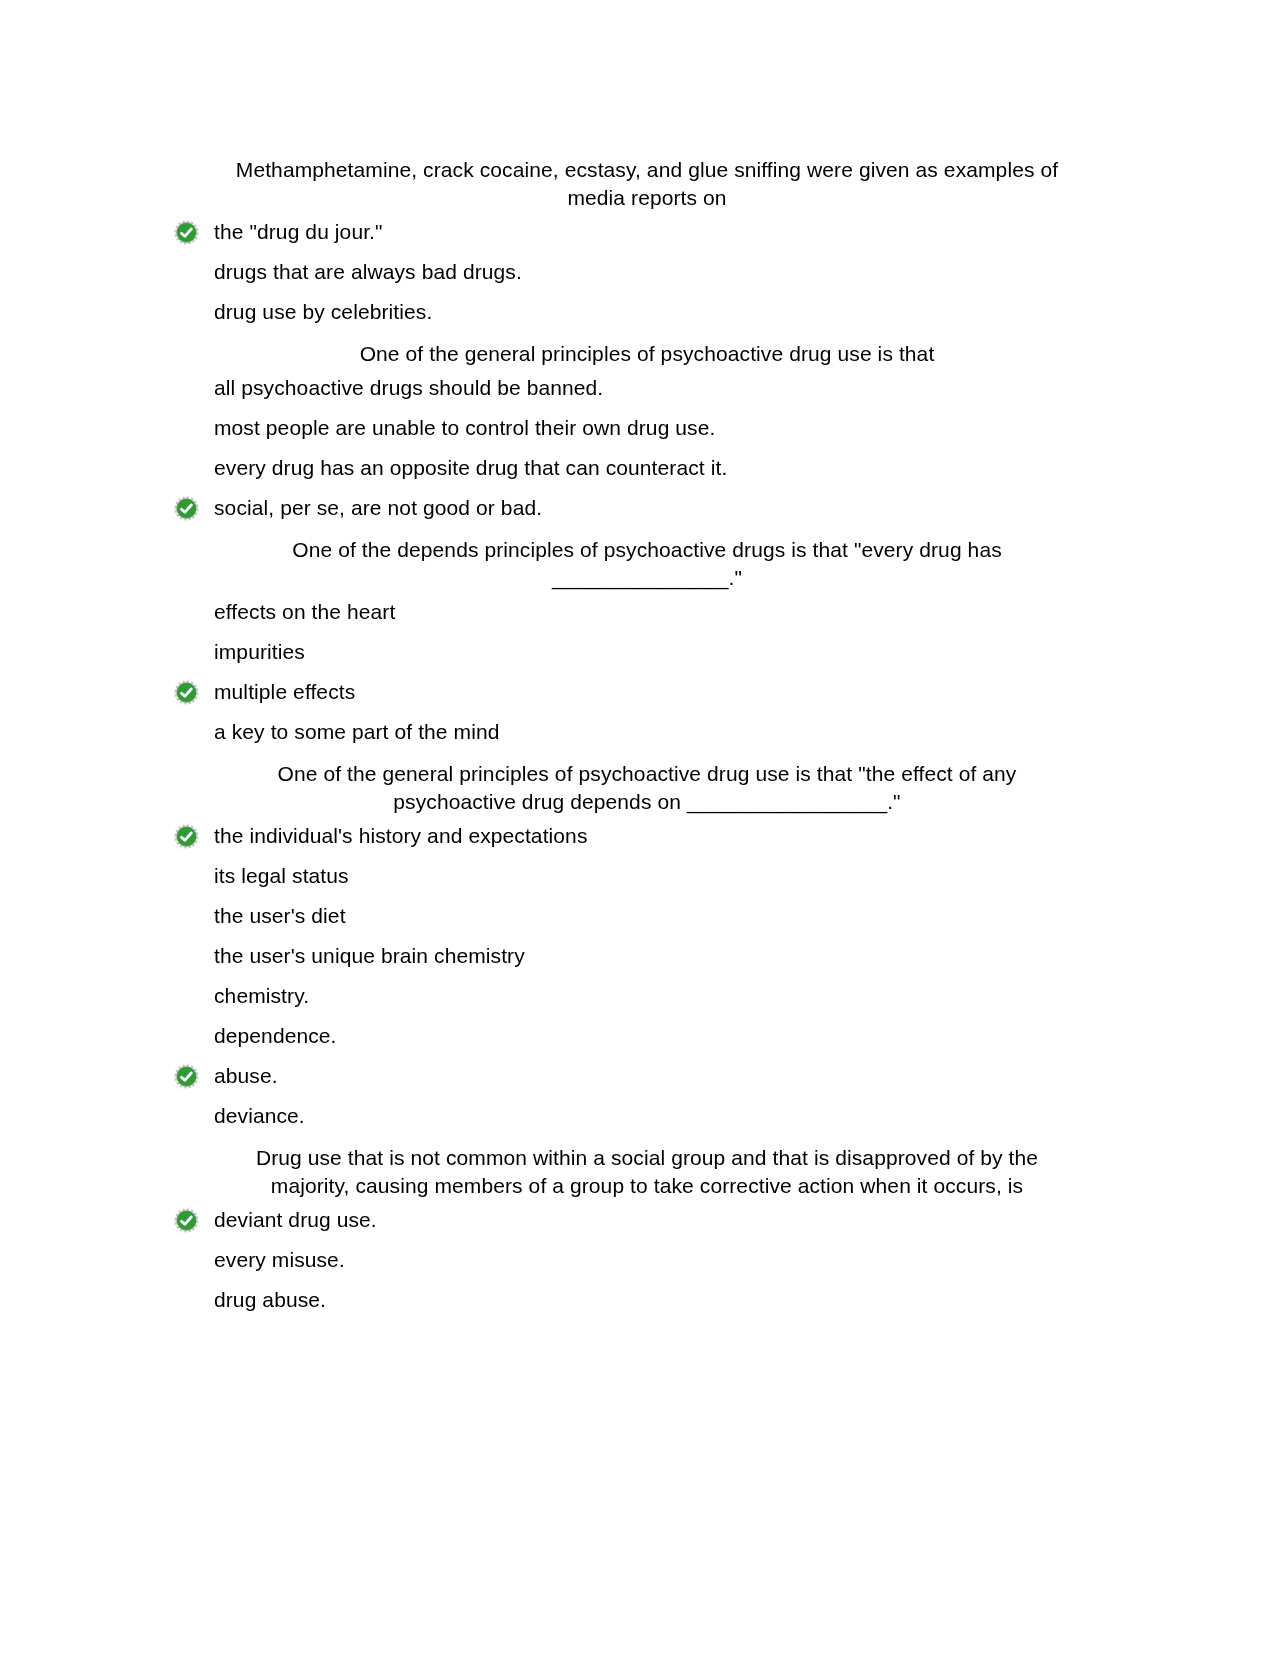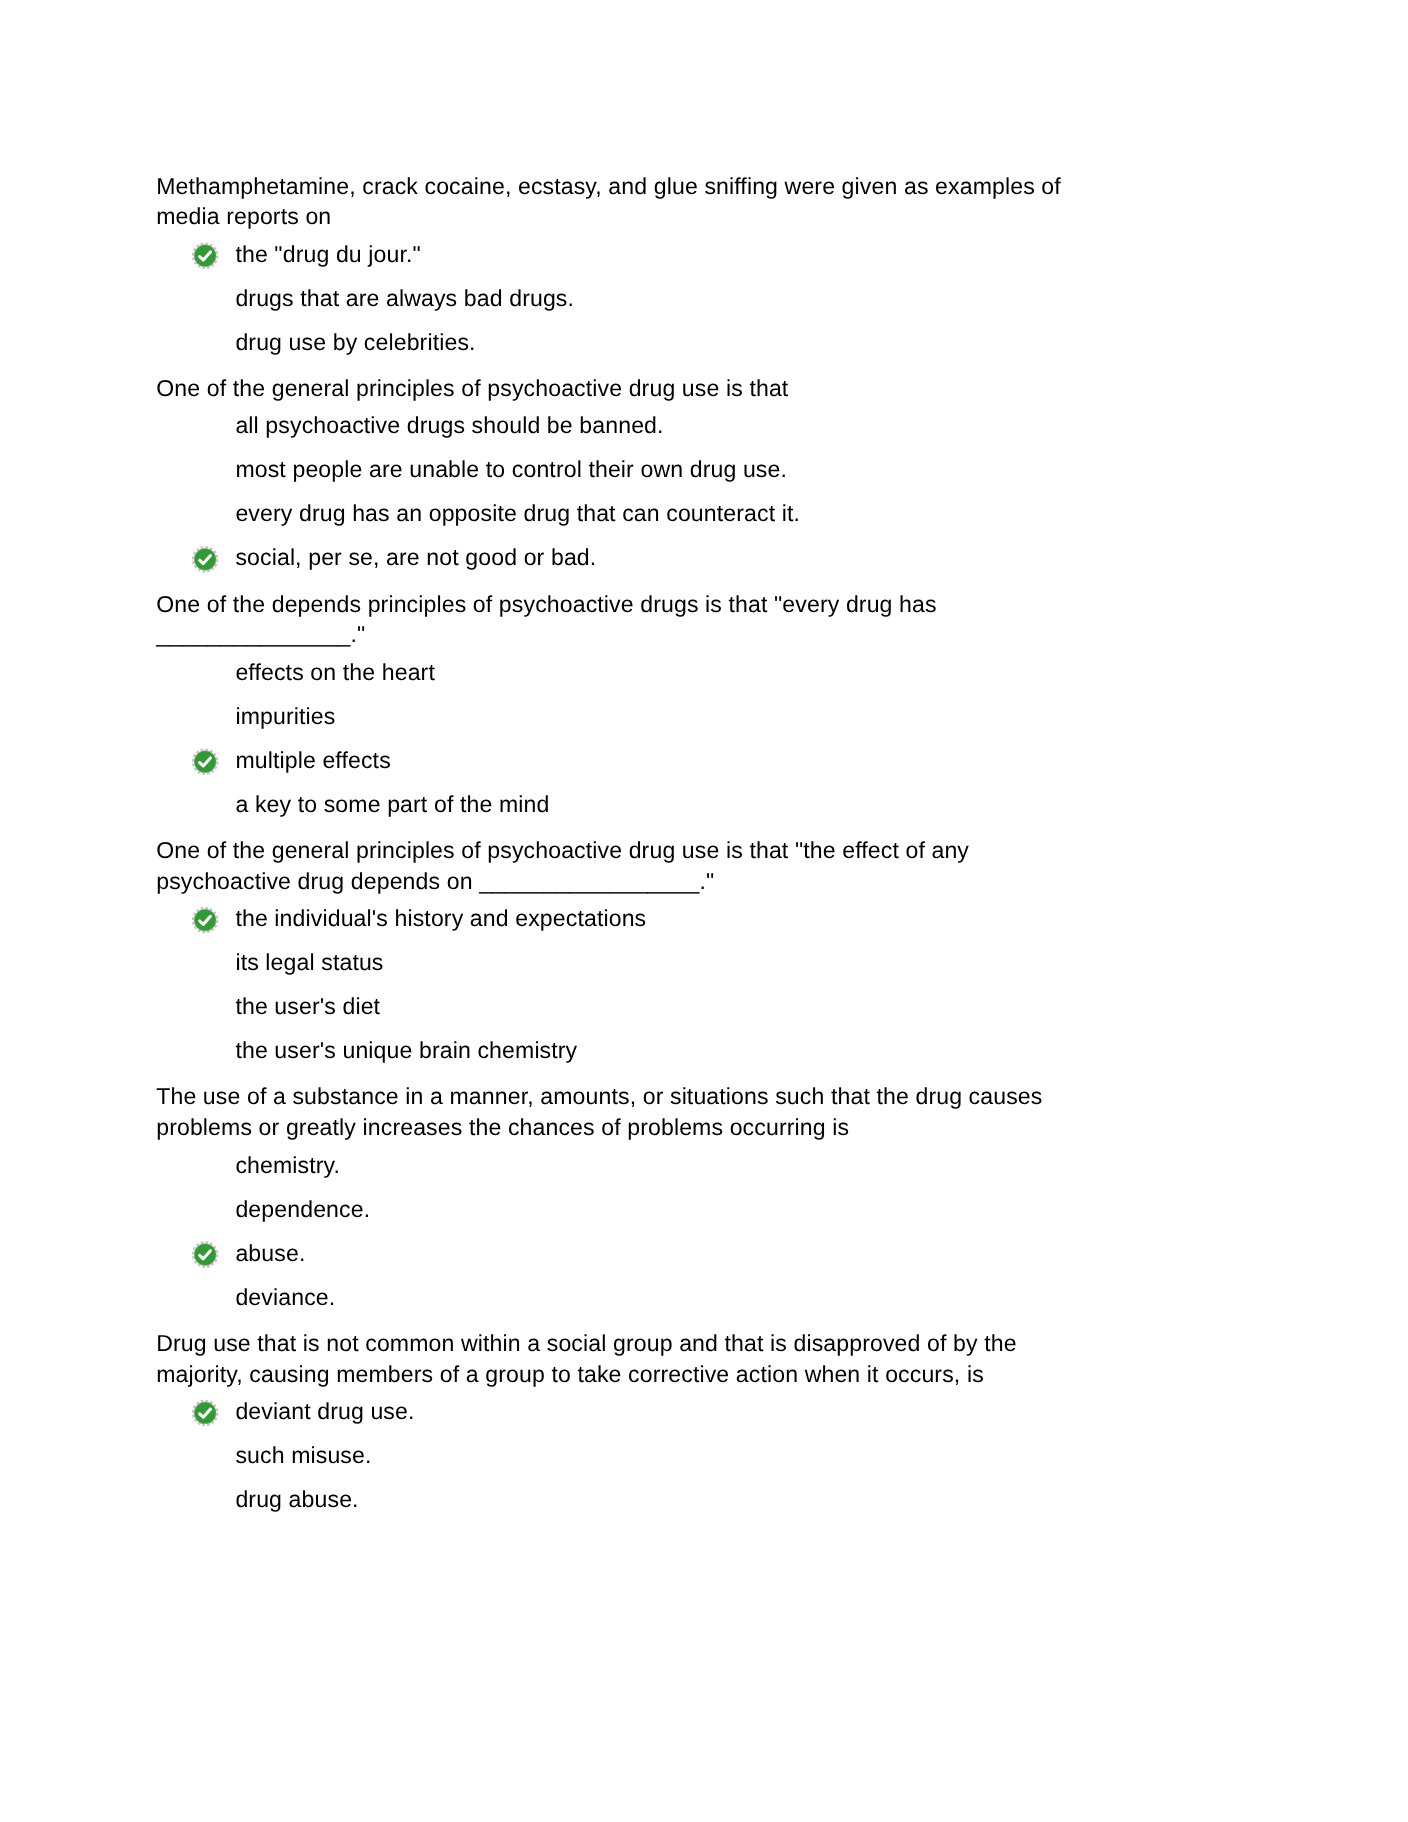--- a/index.html
+++ b/index.html
@@ -10,20 +10,21 @@
   body {
     width: 1280px;
     height: 1656px;
     font-family: "Liberation Sans", sans-serif;
     color: var(--text, #000000);
     overflow: hidden;
   }
   .doc {
     box-sizing: border-box;
     padding: 148px 60px 0 142px;
+    text-align: center;
   }
   .question {
     margin: 8px 0 0 0;
     font-size: 21px;
     line-height: 28px;
     max-width: 1010px;
     white-space: pre-line;
     letter-spacing: 0.1px;
   }
   .option {
@@ -171,22 +172,20 @@
   </div>
 
   <div class="option">
     <span class="marker"></span>
     <span class="option-label">the user's unique brain chemistry</span>
   </div>
 </div>
   </section>
 
   <section class="q-block">
-    <p class="question">The use of a substance in a manner, amounts, or situations such that the drug causes
-problems or greatly increases the chances of problems occurring is</p>
     <div class="options">
   <div class="option">
     <span class="marker"></span>
     <span class="option-label">chemistry.</span>
   </div>
 
   <div class="option">
     <span class="marker"></span>
     <span class="option-label">dependence.</span>
   </div>
@@ -219,21 +218,21 @@
     <circle class="ring" cx="13" cy="13" r="11.5" stroke-width="2.2" stroke-dasharray="2.7 1.8"></circle>
     <circle class="disc" cx="13" cy="13" r="10.3" stroke-width="0.6"></circle>
     <path class="tick" d="M7.8 13.8 L11.2 17 L18 9.4" stroke-width="2.9" stroke-linecap="round" stroke-linejoin="round"></path>
   </svg>
 </span>
     <span class="option-label">deviant drug use.</span>
   </div>
 
   <div class="option">
     <span class="marker"></span>
-    <span class="option-label">such misuse.</span>
+    <span class="option-label">every misuse.</span>
   </div>
 
   <div class="option">
     <span class="marker"></span>
     <span class="option-label">drug abuse.</span>
   </div>
 </div>
   </section>
 </div>
 

